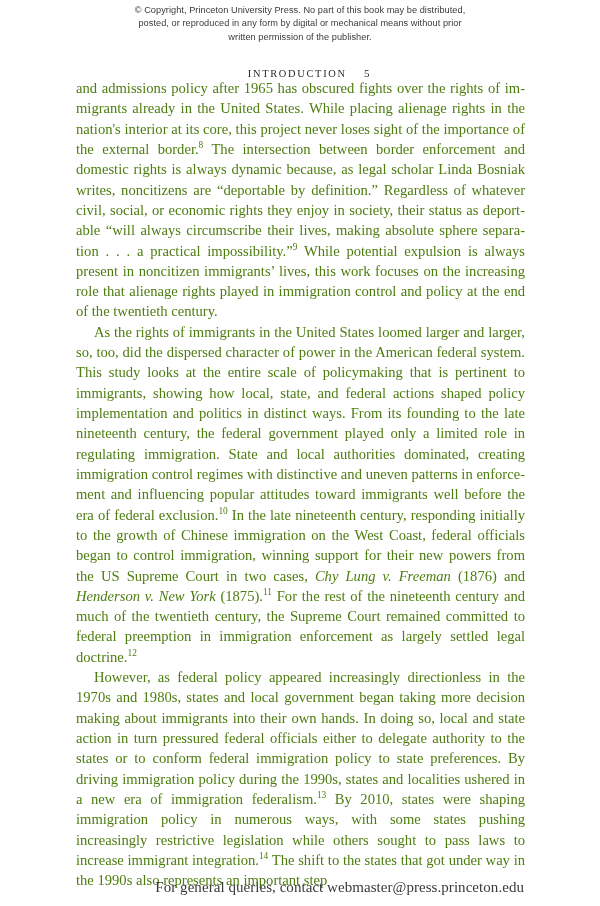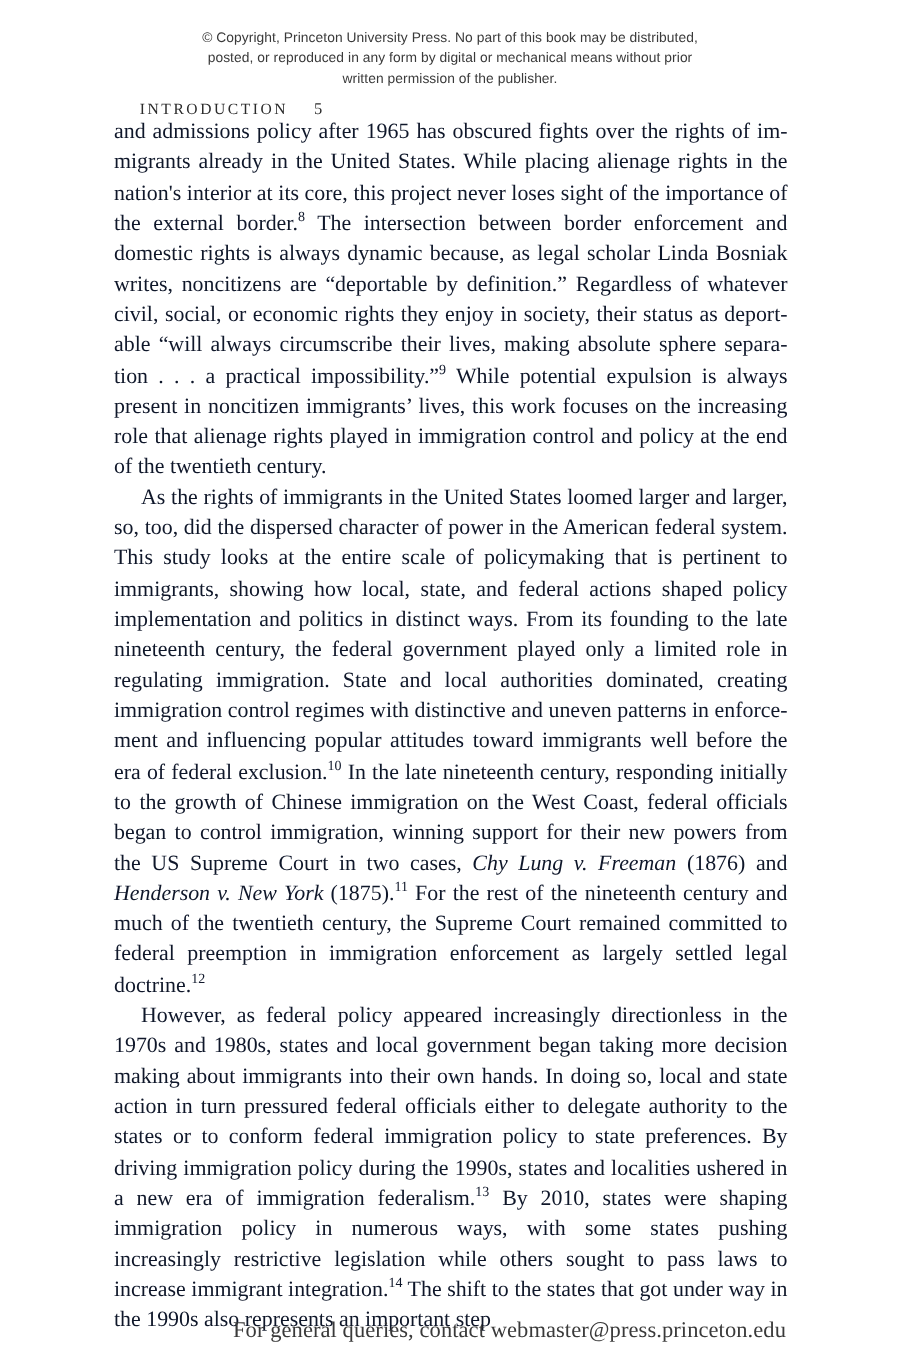--- a/index.html
+++ b/index.html
@@ -11,54 +11,54 @@
     position: relative;
     width: 600px;
     height: 906px;
     background: #ffffff;
     overflow: hidden;
     box-sizing: border-box;
   }
   .copyright-notice {
     position: absolute;
     left: 128px;
-    top: 19px;
+    top: 4px;
     width: 344px;
     font-family: "Liberation Sans", sans-serif;
     font-size: 9.2px;
     line-height: 13.4px;
     color: #3a3a3a;
     text-align: center;
     letter-spacing: 0.05px;
   }
   .running-head {
     position: absolute;
     left: 76px;
     top: 56px;
     width: 448px;
-    text-align: left;
+    text-align: center;
     font-family: "Liberation Serif", "DejaVu Serif", serif;
     font-size: 10.4px;
     letter-spacing: 1.7px;
     color: #2b2b2b;
     white-space: pre;
   }
   .running-head .page-number {
     letter-spacing: 0;
     font-size: 11px;
   }
   .body-text {
     position: absolute;
     left: 76px;
     top: 78px;
     width: 449px;
     font-family: "Liberation Serif", "DejaVu Serif", serif;
     font-size: 14.6px;
     line-height: 20.32px;
-    color: #0f172a;
+    color: #4d7c0f;
     text-align: justify;
     text-justify: inter-word;
     -webkit-hyphens: manual;
     hyphens: manual;
   }
   .body-text p {
     margin: 0;
     text-indent: 0;
   }
   .body-text p.indented {

